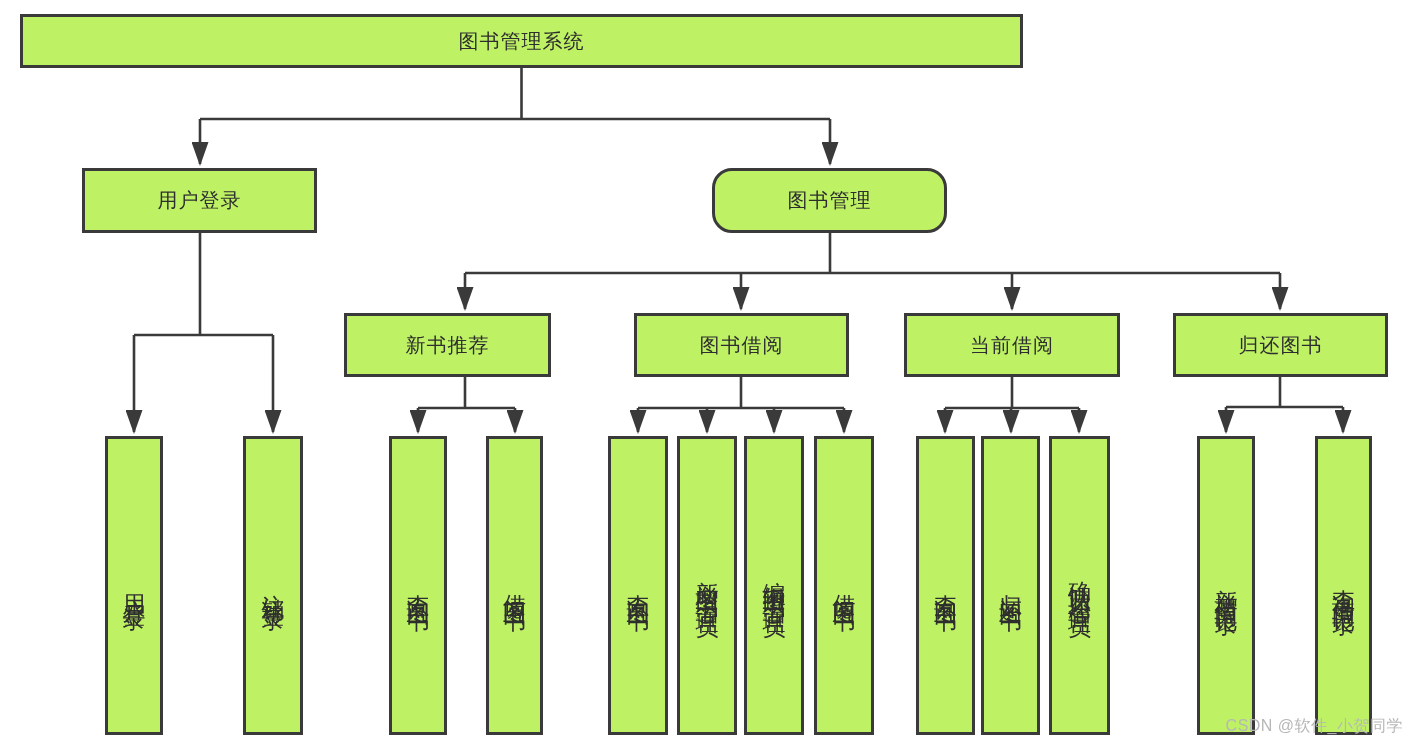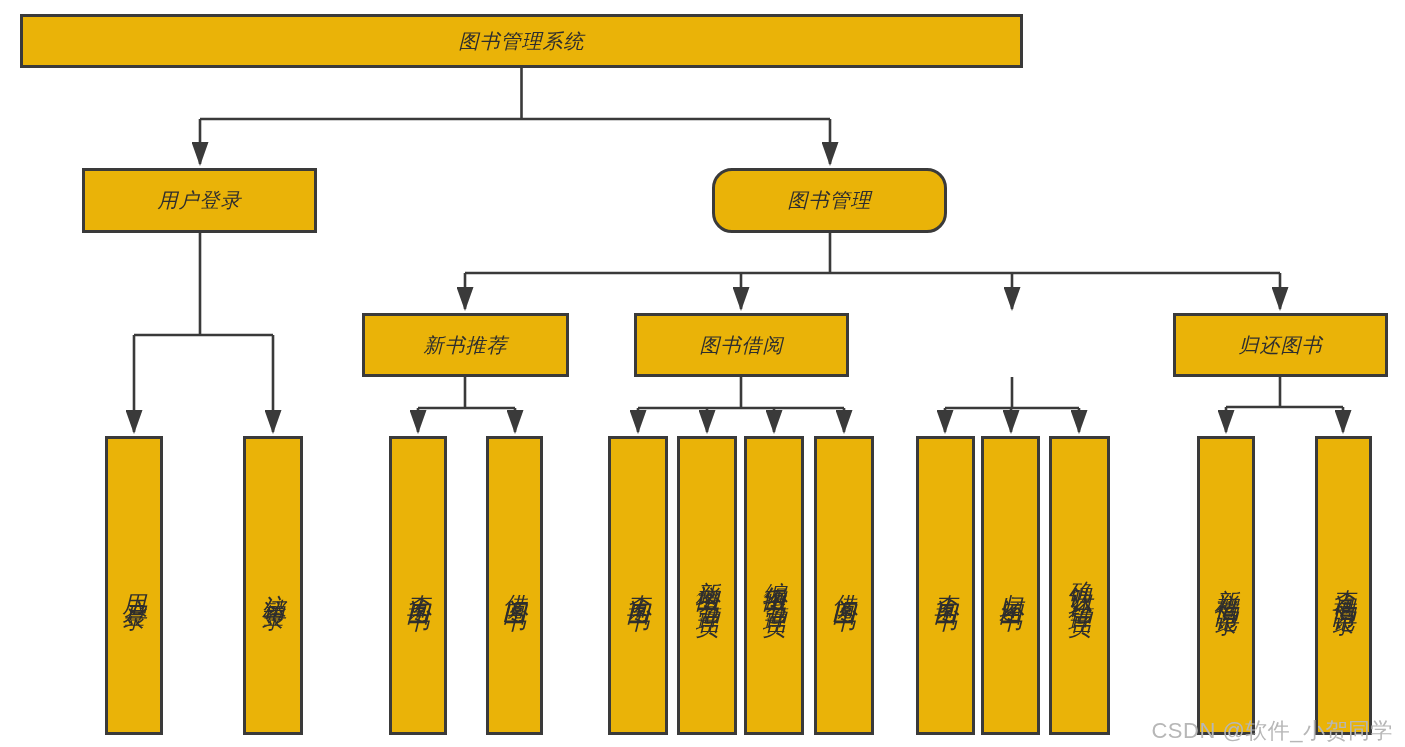--- a/index.html
+++ b/index.html
@@ -15,66 +15,65 @@
     background:var(--bg);
     font-family:"Liberation Sans","DejaVu Sans",sans-serif;
     overflow:hidden;
   }
   #wires{position:absolute;left:0;top:0;z-index:0;}
   #wires .wire{stroke:var(--line);stroke-width:2.6;fill:none;}
   #wires .head{fill:var(--line);}
   .box{
     position:absolute;
     box-sizing:border-box;
-    background:#eab308;
+    background:#bef264;
     border:3px solid var(--line);
     color:var(--ink);
     display:flex;align-items:center;justify-content:center;
     z-index:1;
     text-align:center;
-    font-style:italic;
   }
   .h{font-size:20px;letter-spacing:1px;}
   .v{
     top:436px;height:299px;
     font-size:23px;
     writing-mode:vertical-rl;
     letter-spacing:5px;
     line-height:1;
   }
   
   .b-root{left:20px;top:14px;width:1003px;height:54px;}
   
   .b-userlogin{left:82px;top:168px;width:235px;height:65px;}
   .b-bookmgmt{left:712px;top:168px;width:235px;height:65px;border-radius:20px;}
   
-  .b-nbr{left:362px;top:313px;width:207px;height:64px;}
+  .b-nbr{left:344px;top:313px;width:207px;height:64px;}
   .b-bb{left:634px;top:313px;width:215px;height:64px;}
   .b-cb{left:904px;top:313px;width:216px;height:64px;}
   .b-br{left:1173px;top:313px;width:215px;height:64px;}
   
   .b-a{left:105px;width:58px;}
   .b-b{left:243px;width:60px;}
   .b-c{left:389px;width:58px;}
   .b-d{left:486px;width:57px;}
   .b-e{left:608px;width:60px;}
   .b-f{left:677px;width:60px;}
   .b-g{left:744px;width:60px;}
   .b-h{left:814px;width:60px;}
   .b-i{left:916px;width:59px;}
   .b-j{left:981px;width:59px;}
   .b-k{left:1049px;width:61px;}
   .b-l{left:1197px;width:58px;}
   .b-m{left:1315px;width:57px;}
   .watermark{
     position:absolute;
-    right:12px;top:716px;
+    right:2px;top:716px;
     z-index:3;
     color:var(--wm);
-    font-size:22px;
+    font-size:16px;
     letter-spacing:0.5px;
     white-space:nowrap;
   }
 </style>
 </head>
 <body>
 
 <div id="canvas">
 
   <svg id="wires" width="1405" height="747" viewBox="0 0 1405 747">
@@ -113,20 +112,21 @@
     <path class="wire" marker-end="url(#ah)" d="M1343 407 V432"></path>
   </svg>
 
   <div class="box h b-root">图书管理系统</div>
 
   <div class="box h b-userlogin">用户登录</div>
   <div class="box h b-bookmgmt">图书管理</div>
 
   <div class="box h b-nbr">新书推荐</div>
   <div class="box h b-bb">图书借阅</div>
+  <div class="box h b-cb">当前借阅</div>
   <div class="box h b-br">归还图书</div>
 
   <div class="box v b-a">用户登录</div>
   <div class="box v b-b">注销登录</div>
 
   <div class="box v b-c">查询图书</div>
   <div class="box v b-d">借阅图书</div>
 
   <div class="box v b-e">查询图书</div>
   <div class="box v b-f">新增图书（管理员）</div>

